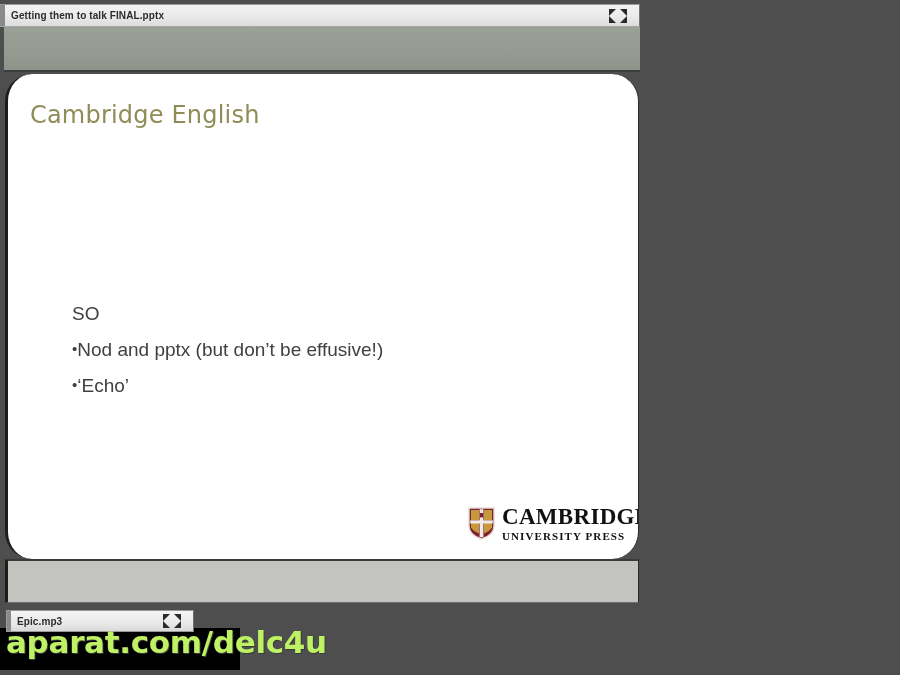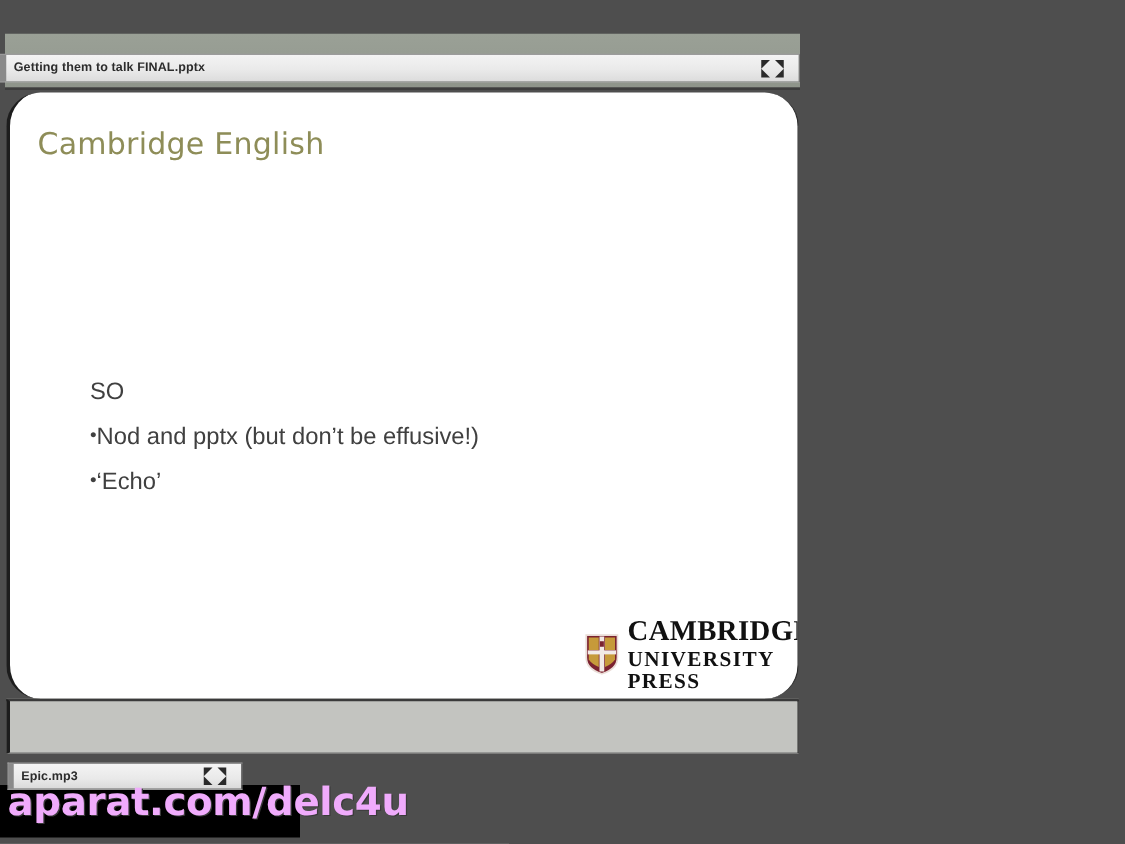--- a/index.html
+++ b/index.html
@@ -33,21 +33,20 @@
     width: 640px;
     height: 23px;
     background: linear-gradient(to bottom, #f3f3f3 0%, #eaeaea 55%, #dcdcdc 100%);
     border-top: 1px solid #9b9b9b;
     border-bottom: 1px solid #a5a5a5;
     border-right: 1px solid #777;
     box-sizing: border-box;
     display: flex;
     align-items: center;
     z-index: 6;
-    margin-top: 39px;
   }
   #titlebar .tb-accent {
     width: 5px;
     height: 100%;
     background: #8a8a8a;
     flex: 0 0 auto;
   }
   .tb-title {
     font-size: 10px;
     color: #2c2c2c;
@@ -189,21 +188,21 @@
   }
   .cup-words .cup-main {
     font-family: "Liberation Serif", serif;
     font-size: 23px;
     font-weight: bold;
     letter-spacing: .3px;
     color: #111;
   }
   .cup-words .cup-sub {
     font-family: "Liberation Serif", serif;
-    font-size: 17px;
+    font-size: 11px;
     font-weight: bold;
     letter-spacing: 1.1px;
     color: #111;
     margin-top: 3px;
   }
 
   
   #bottom-band {
     position: absolute;
     left: 5px;
@@ -243,21 +242,21 @@
 
   
   #watermark {
     position: absolute;
     left: 6px;
     top: 624px;
     z-index: 9;
     font-family: "DejaVu Sans", sans-serif;
     font-size: 31px;
     font-weight: bold;
-    color: #f0abfc;
+    color: #bef264;
     letter-spacing: -.3px;
     white-space: nowrap;
     text-shadow: 1px 1px 0 #3a3a3a;
   }
   #watermark-bg {
     position: absolute;
     left: 0px;
     top: 628px;
     width: 240px;
     height: 42px;

